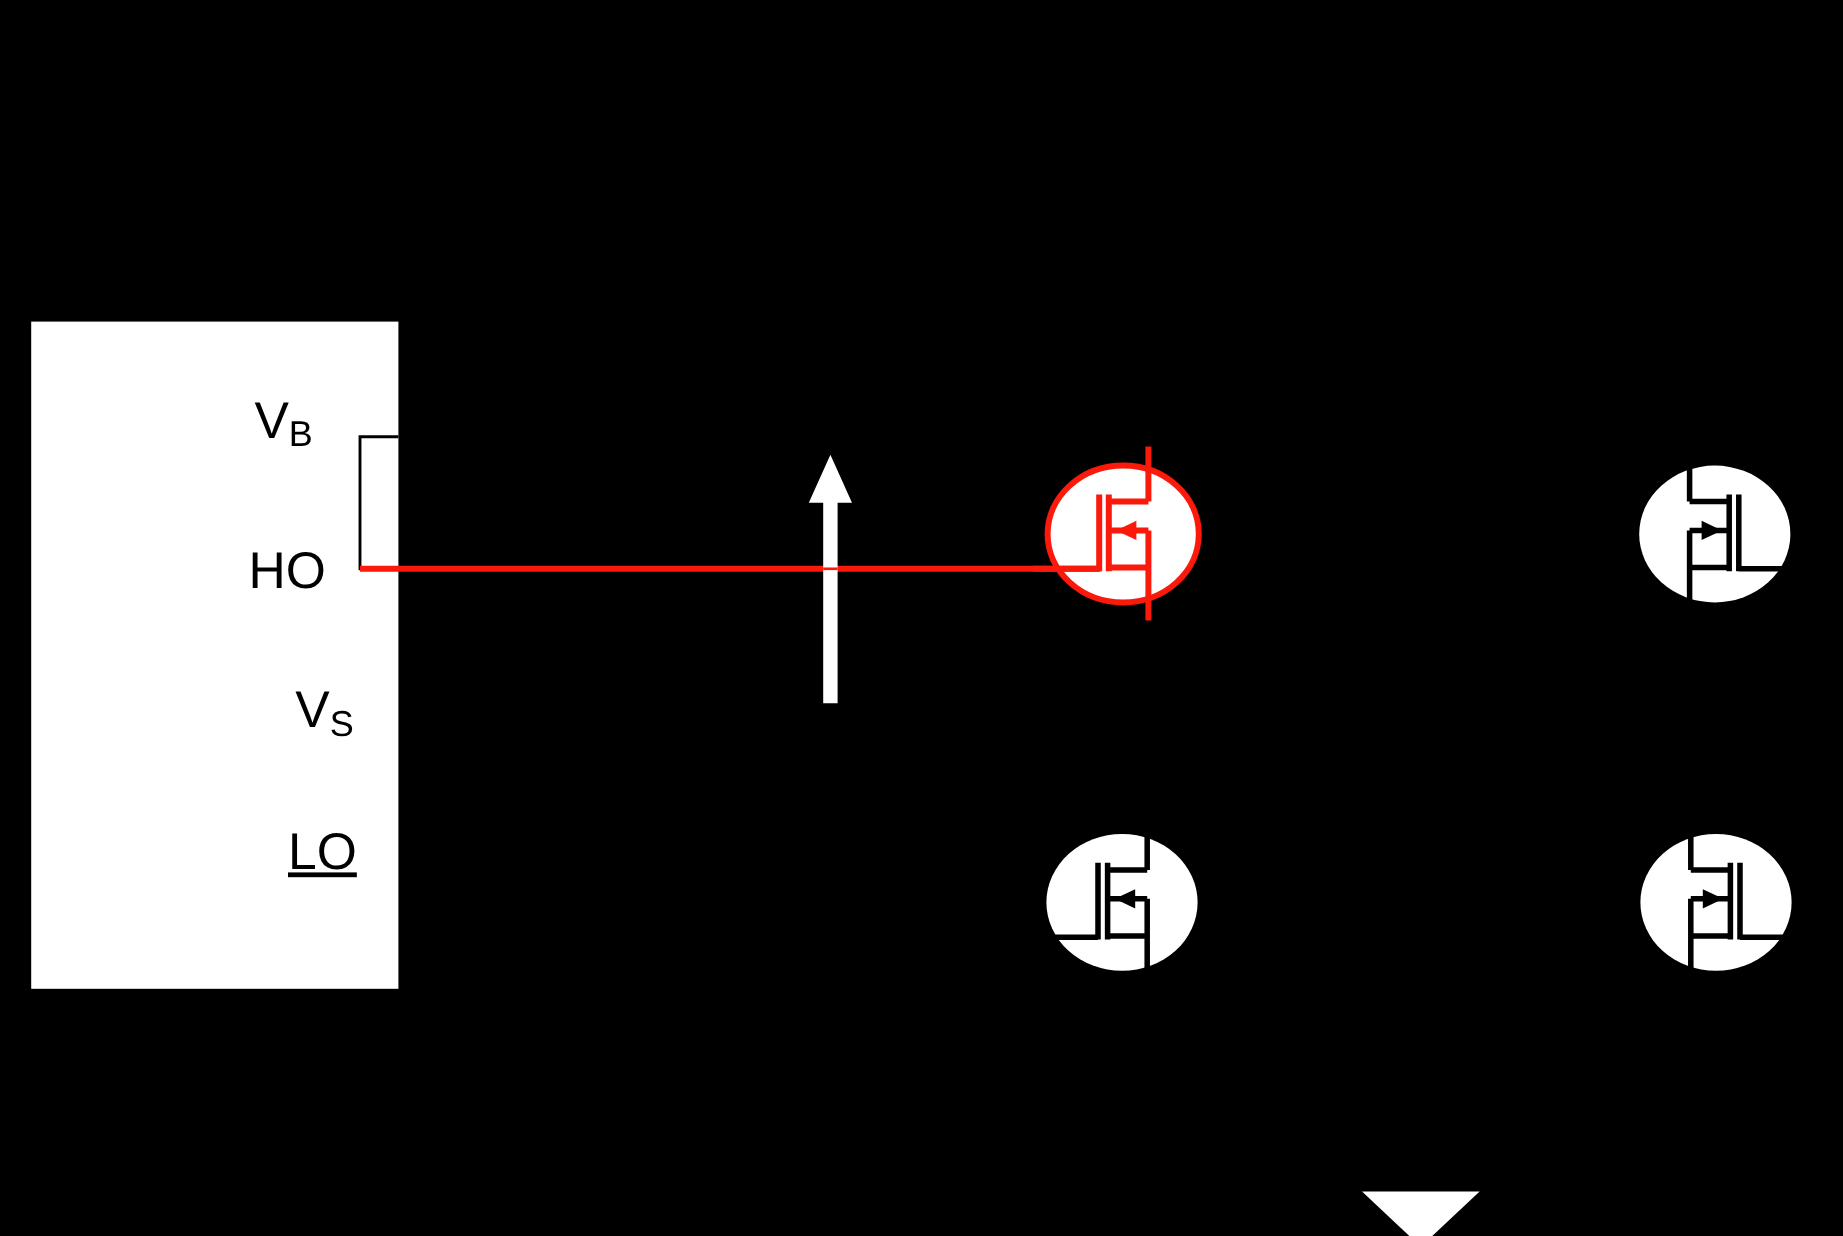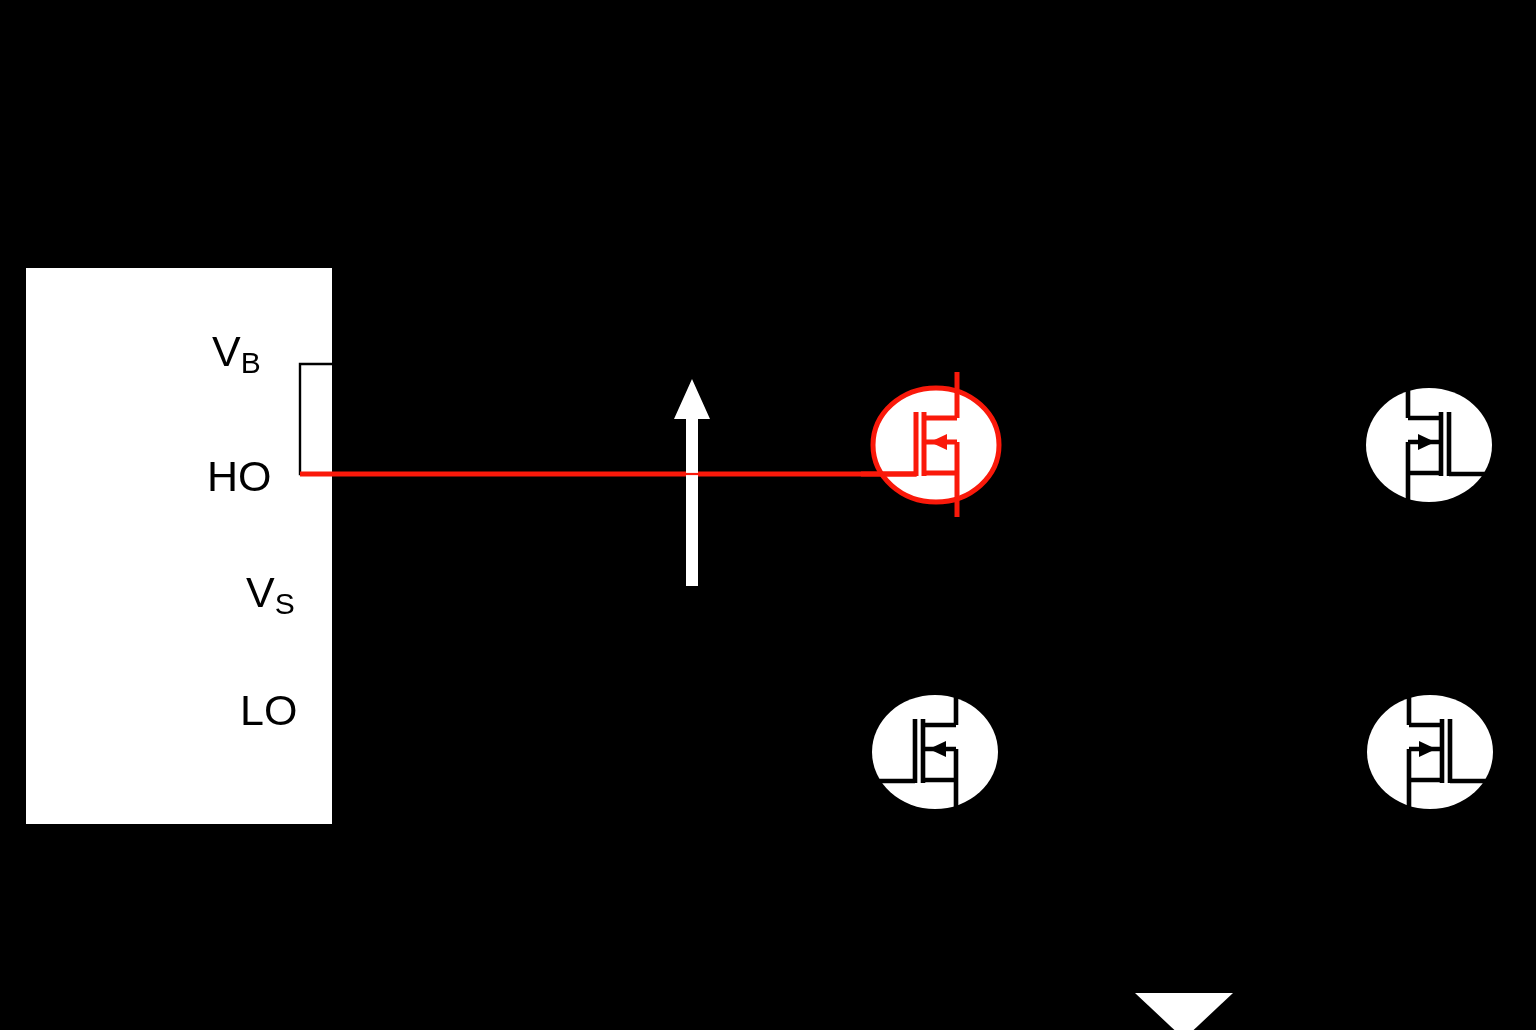--- a/index.html
+++ b/index.html
@@ -45,21 +45,21 @@
 </head>
 <body>
 
 <div class="stage">
 
   <div class="driver-box"></div>
 
   <div class="pin-label" style="left:212px; top:294px;"><span>V</span><span class="sub">B</span></div>
   <div class="pin-label" style="left:207px; top:419px;text-align:center;"><span>HO</span></div>
   <div class="pin-label" style="left:246px; top:535px;text-align:center;"><span>V</span><span class="sub">S</span></div>
-  <div class="pin-label" style="left:240px; top:653px;"><span>LO</span></div>
+  <div class="pin-label" style="left:240px; top:653px;text-decoration:underline;"><span>LO</span></div>
 
   <svg class="overlay-svg" width="1536" height="1030" viewBox="0 0 1536 1030">
     <defs>
 
       <g id="nmos" fill="none" stroke="currentColor">
         <path d="M-20,-33 V31 M-12,-33 V31 M-12,-27 H21 M21,-27 V-73 M-12,-3 H21 M21,-3 V72 M-12,28 H21 M-20,29 H-75"></path>
         <polygon points="-6,-3 11,-11 11,5" fill="currentColor" stroke="none"></polygon>
       </g>
     </defs>
 

